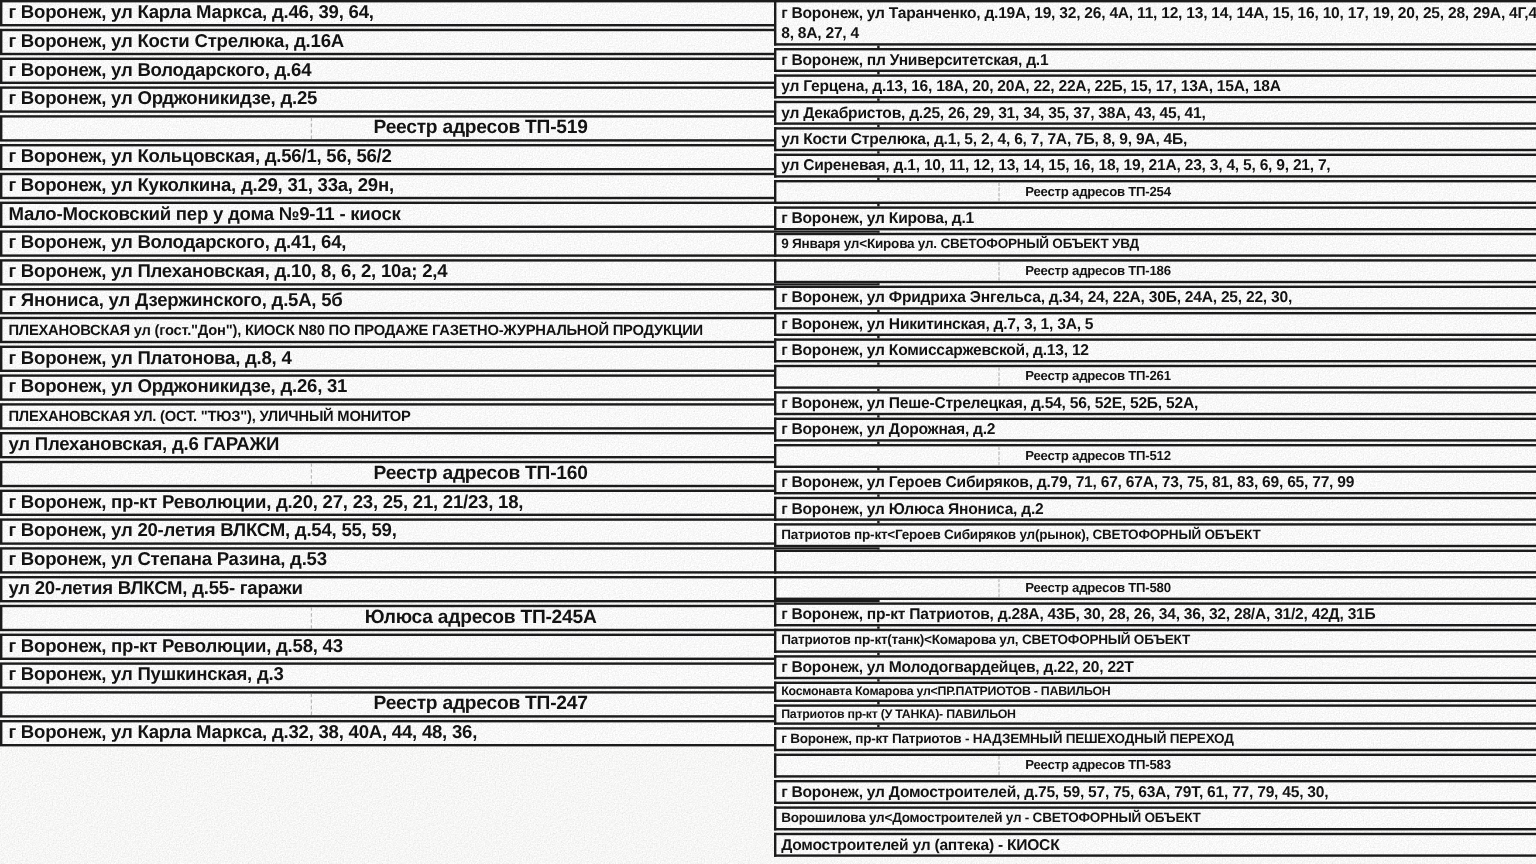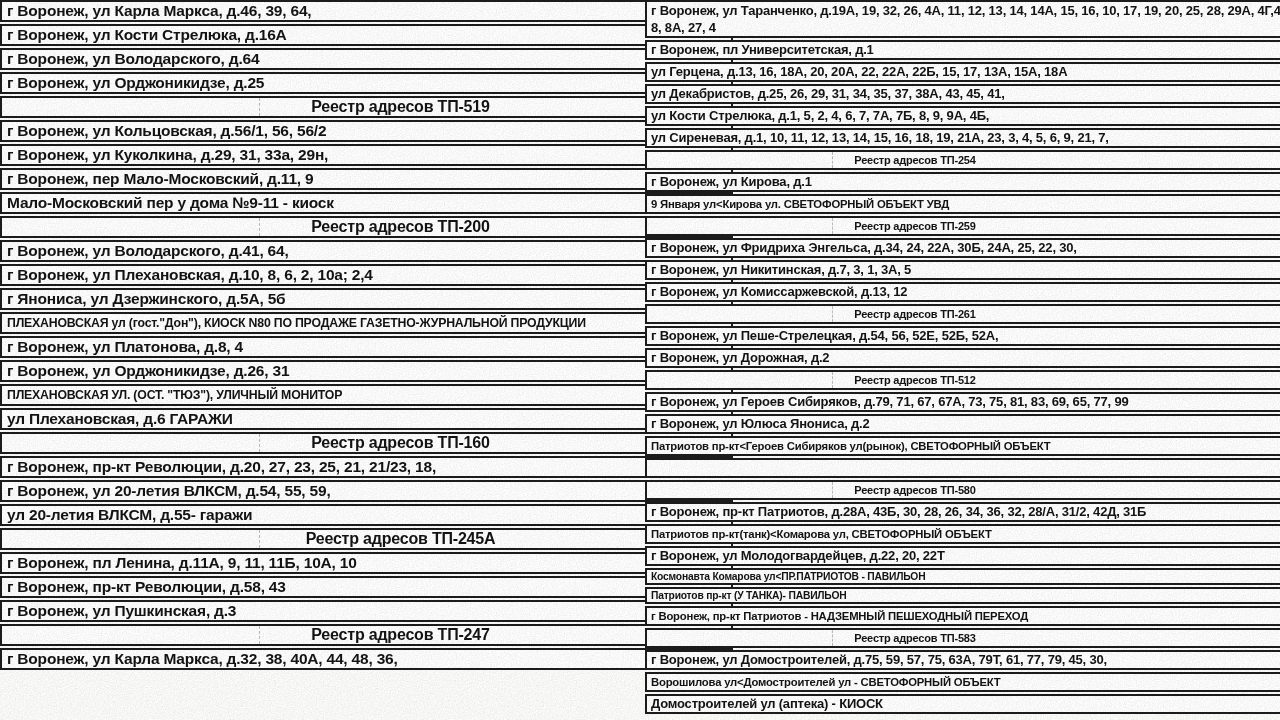--- a/index.html
+++ b/index.html
@@ -66,28 +66,22 @@
       <div class="row header">
         <div class="ln">Реестр адресов ТП-519</div>
       </div>
       <div class="row address">
         <div class="ln">г Воронеж, ул Кольцовская, д.56/1,  56, 56/2</div>
       </div>
       <div class="row address">
         <div class="ln">г Воронеж, ул Куколкина, д.29, 31, 33а, 29н,</div>
       </div>
       <div class="row address">
-        <div class="ln">г Воронеж, пер Мало-Московский, д.11, 9</div>
-      </div>
-      <div class="row address">
         <div class="ln">Мало-Московский пер у дома №9-11 - киоск</div>
       </div>
-      <div class="row header">
-        <div class="ln">Реестр адресов ТП-200</div>
-      </div>
       <div class="row address">
         <div class="ln">г Воронеж, ул Володарского, д.41, 64,</div>
       </div>
       <div class="row address">
         <div class="ln">г Воронеж, ул Плехановская, д.10, 8, 6, 2, 10а; 2,4</div>
       </div>
       <div class="row address">
         <div class="ln">г Янониса, ул Дзержинского, д.5А, 5б</div>
       </div>
       <div class="row note">
@@ -108,27 +102,27 @@
       <div class="row header">
         <div class="ln">Реестр адресов ТП-160</div>
       </div>
       <div class="row address">
         <div class="ln">г Воронеж, пр-кт Революции, д.20, 27, 23, 25, 21, 21/23, 18,</div>
       </div>
       <div class="row address">
         <div class="ln">г Воронеж, ул 20-летия ВЛКСМ, д.54, 55, 59,</div>
       </div>
       <div class="row address">
+        <div class="ln">г Воронеж, ул Степана Разина, д.53</div>
+      </div>
+      <div class="row address">
         <div class="ln">ул 20-летия ВЛКСМ, д.55- гаражи</div>
       </div>
       <div class="row header">
-        <div class="ln">Реестр адресов ТП-245А</div>
-      </div>
-      <div class="row address">
-        <div class="ln">г Воронеж, пл Ленина, д.11А, 9, 11, 11Б, 10А, 10</div>
+        <div class="ln">Юлюса адресов ТП-245А</div>
       </div>
       <div class="row address">
         <div class="ln">г Воронеж, пр-кт Революции, д.58, 43</div>
       </div>
       <div class="row address">
         <div class="ln">г Воронеж, ул Пушкинская, д.3</div>
       </div>
       <div class="row header">
         <div class="ln">Реестр адресов ТП-247</div>
       </div>
@@ -159,21 +153,21 @@
       <div class="row header">
         <div class="ln">Реестр адресов ТП-254</div>
       </div>
       <div class="row address">
         <div class="ln">г Воронеж, ул Кирова, д.1</div>
       </div>
       <div class="row note">
         <div class="ln">9 Января ул&lt;Кирова ул. СВЕТОФОРНЫЙ ОБЪЕКТ УВД</div>
       </div>
       <div class="row header">
-        <div class="ln">Реестр адресов ТП-259</div>
+        <div class="ln">Реестр адресов ТП-186</div>
       </div>
       <div class="row address">
         <div class="ln">г Воронеж, ул Фридриха Энгельса, д.34, 24,  22А, 30Б, 24А, 25, 22, 30,</div>
       </div>
       <div class="row address">
         <div class="ln">г Воронеж, ул Никитинская, д.7, 3, 1, 3А, 5</div>
       </div>
       <div class="row address">
         <div class="ln">г Воронеж, ул Комиссаржевской, д.13, 12</div>
       </div>

